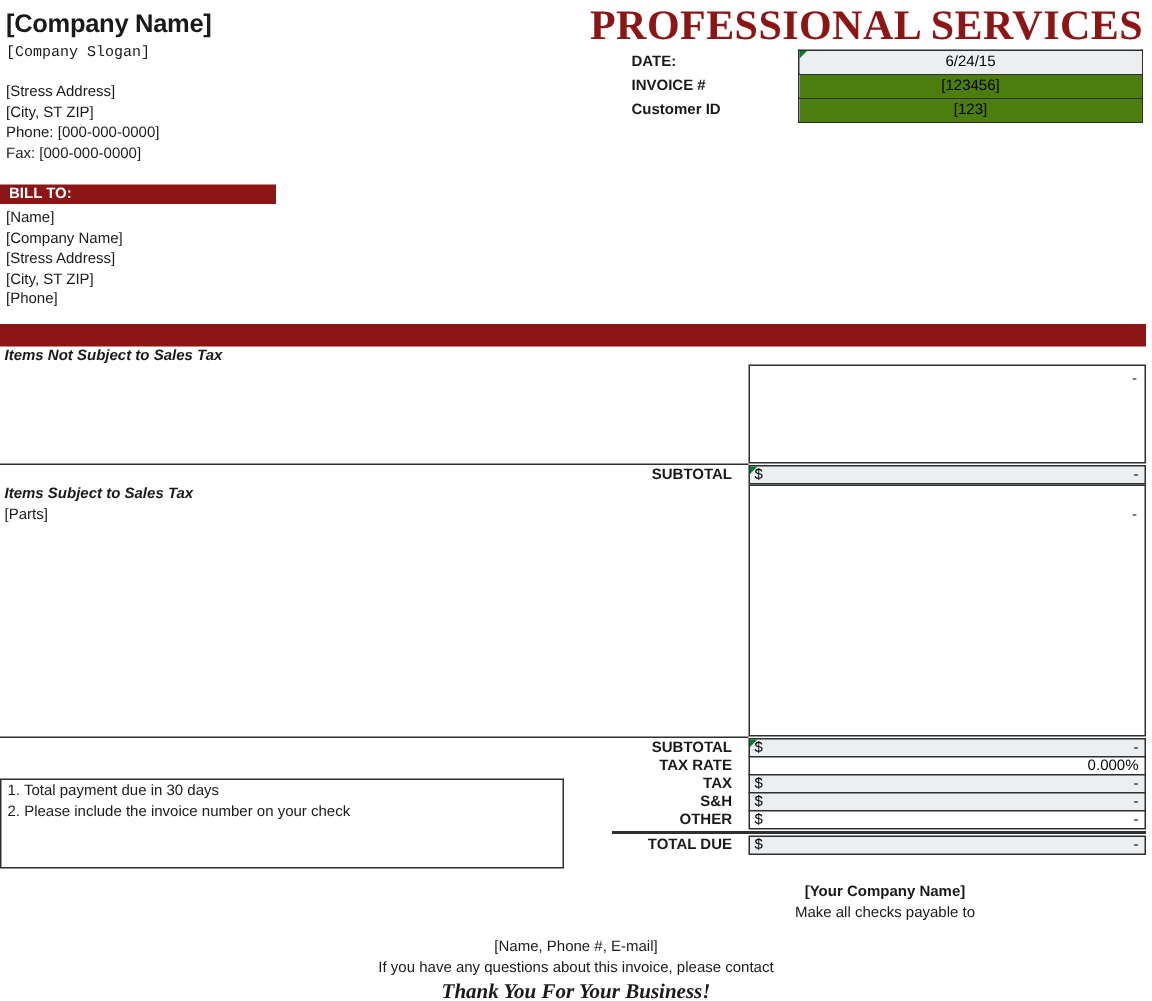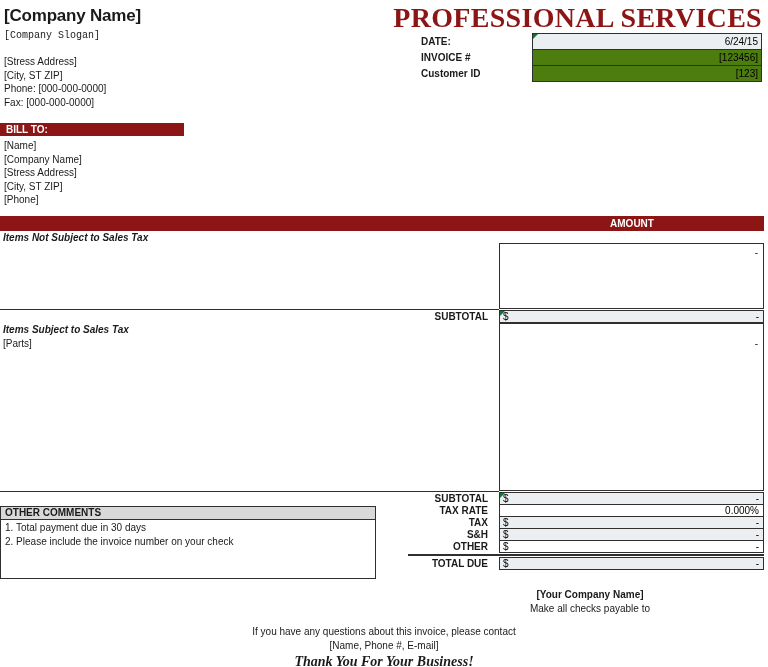--- a/index.html
+++ b/index.html
@@ -75,21 +75,21 @@
     height: 13px;
     vertical-align: middle;
   }
   .meta td.label {
     width: 108px;
     font-weight: bold;
     color: #1a1a1a;
     white-space: nowrap;
   }
   .meta td.val {
-    text-align: right;
+    text-align: center;
     background: #eceff1;
     border: 1px solid #2f2f2f;
     position: relative;
   }
   .meta tr.plain td.val {
     background: #4d7c0f;
   }
   .flag {
     position: absolute;
     left: 0;
@@ -324,21 +324,20 @@
   <div class="billto-lines">
     <div>[Name]</div>
     <div>[Company Name]</div>
     <div>[Stress Address]</div>
     <div>[City, ST  ZIP]</div>
     <div>[Phone]</div>
   </div>
 
   <div class="table-head">
     <div class="desc">DESCRIPTION</div>
-    <div class="amt">AMOUNT</div>
   </div>
 
   <div class="sec-label" style="top:232px;">Items Not Subject to Sales Tax</div>
   <div class="box" style="left:499px; top:243px; width:265px; height:66px;"></div>
   <div class="dash" style="right:10px; top:247px;">-</div>
 
   <div class="hrule" style="left:0px; top:309px; width:499px;"></div>
 
   <div class="tot-label" style="left:408px; top:311px;">SUBTOTAL</div>
   <div class="tot-cell grey" style="left:499px; top:310px; width:265px;">
@@ -386,31 +385,30 @@
   </div>
 
   <div class="hrule" style="left:408px; top:554px; width:356px; height:2px;"></div>
 
   <div class="tot-label" style="left:408px; top:558px;">TOTAL DUE</div>
   <div class="tot-cell grey" style="left:499px; top:557px; width:265px;">
     <span class="cur">$</span>
     <span class="v">-</span>
   </div>
 
-  <div class="comments-bar">OTHER COMMENTS</div>
   <div class="comments-box"></div>
   <div class="comments-list">
     <div>1. Total payment due in 30 days</div>
     <div>2. Please include the invoice number on your check</div>
   </div>
 
   <div class="payable">
     <div><b>[Your Company Name]</b></div>
     <div>Make all checks payable to</div>
   </div>
 
   <div class="footer">
+    <div>[Name, Phone #, E-mail]</div>
     <div>If you have any questions about this invoice, please contact</div>
-    <div>[Name, Phone #, E-mail]</div>
     <div class="thanks">Thank You For Your Business!</div>
   </div>
 
 </div>
 
 </body></html>

